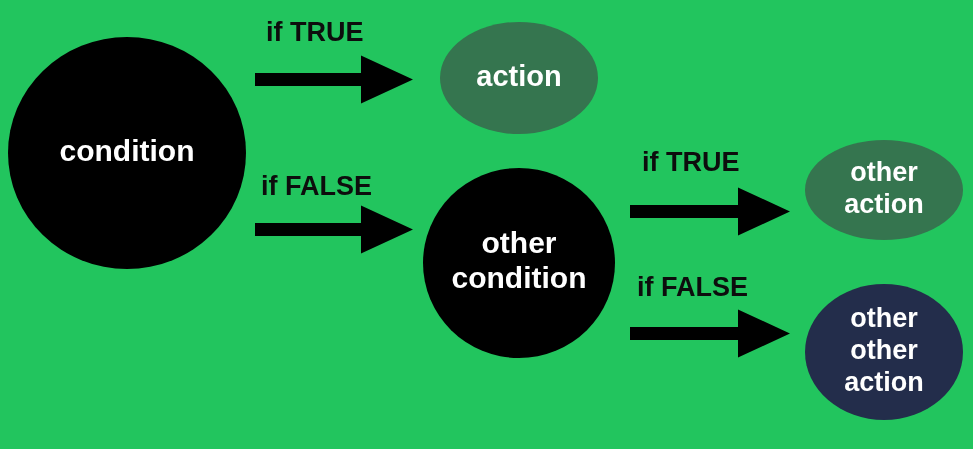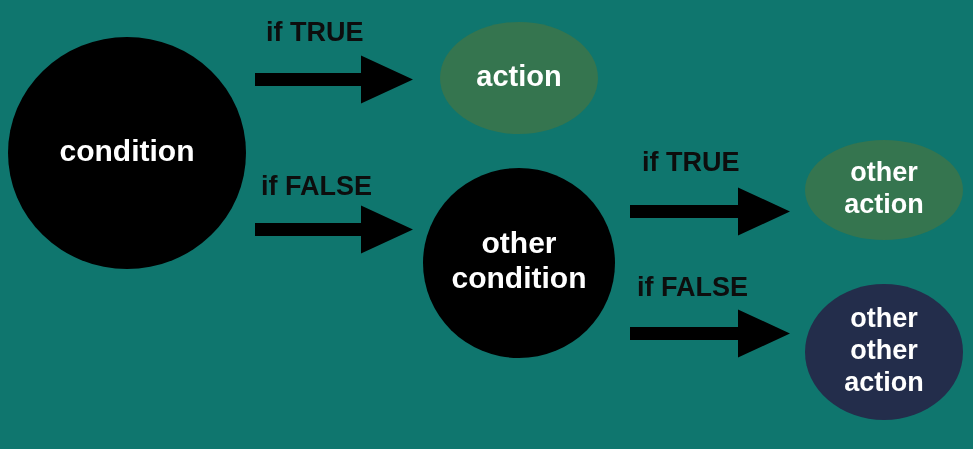--- a/index.html
+++ b/index.html
@@ -39,21 +39,21 @@
     font-size: 27px;
     dominant-baseline: middle;
   }
   .arrow-shape {
     stroke: none;
   }
 </style>
 </head>
 <body>
 
-<div id="canvas" style="width: 973px; height: 449px; background: #0f766e;">
+<div id="canvas" style="width: 973px; height: 449px; background: #22c55e;">
   <svg id="flow-svg" viewBox="0 0 973 449" xmlns="http://www.w3.org/2000/svg" style="width: 973px; height: 449px;">
     <g id="edges-layer">
         <g>
           <polygon points="255,73 361,73 361,55.5 413,79.5 361,103.5 361,86 255,86" fill="#000000" class="arrow-shape"></polygon>
           <text x="266" y="34" class="edge-label" fill="#0d0d0d">if TRUE</text>
         </g>
         <g>
           <polygon points="255,223 361,223 361,205.5 413,229.5 361,253.5 361,236 255,236" fill="#000000" class="arrow-shape"></polygon>
           <text x="261" y="188" class="edge-label" fill="#0d0d0d">if FALSE</text>
         </g>

